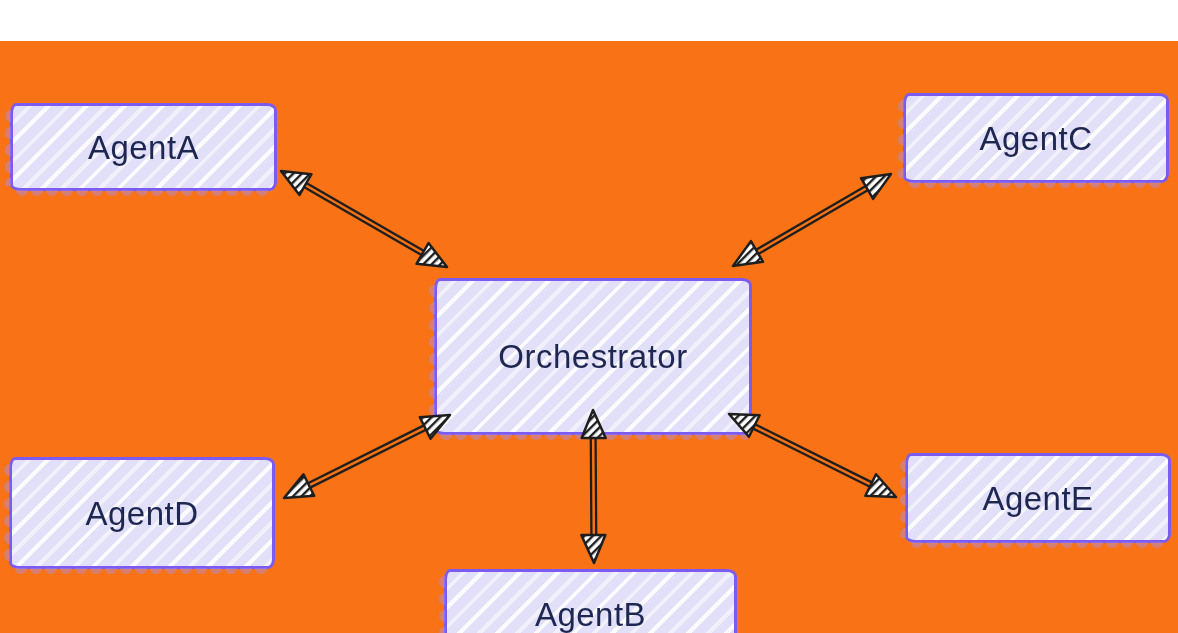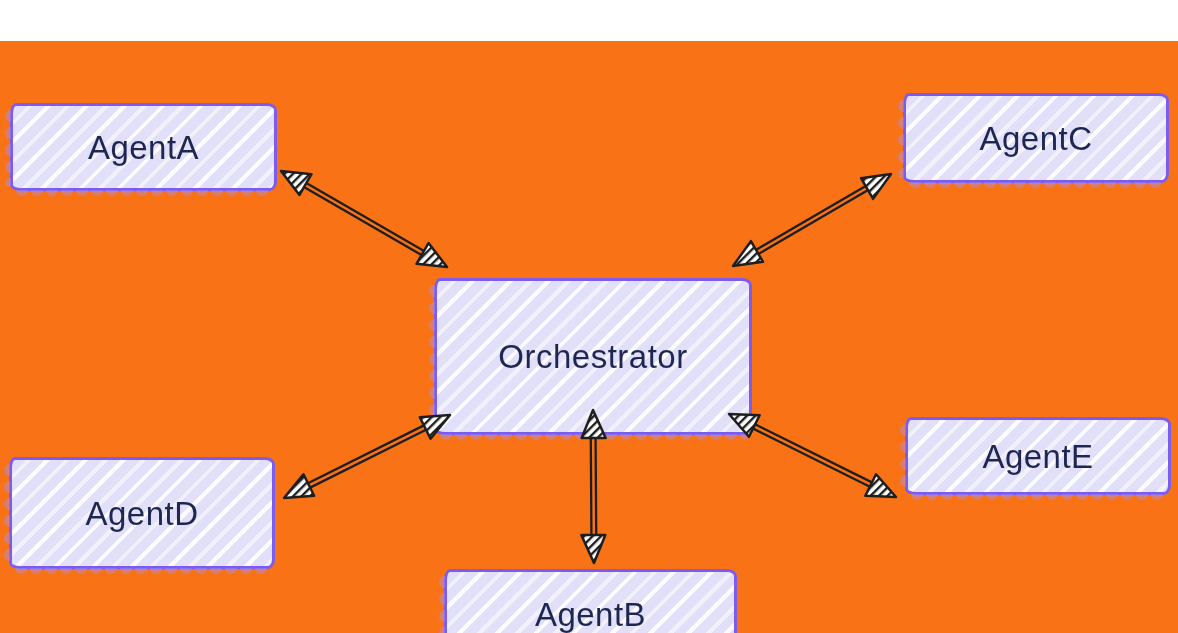--- a/index.html
+++ b/index.html
@@ -100,21 +100,21 @@
   </div>
 
   <div class="node" style="left:434px;top:237px;width:318px;height:157px">
     <span class="node-label">Orchestrator</span>
   </div>
 
   <div class="node" style="left:9px;top:416px;width:266px;height:112px">
     <span class="node-label">AgentD</span>
   </div>
 
-  <div class="node" style="left:905px;top:376px;width:266px;height:78px">
+  <div class="node" style="left:905px;top:412px;width:266px;height:90px">
     <span class="node-label">AgentE</span>
   </div>
 
   <div class="node" style="left:444px;top:528px;width:293px;height:90px">
     <span class="node-label">AgentB</span>
   </div>
 
 </div>
 
 </body></html>

